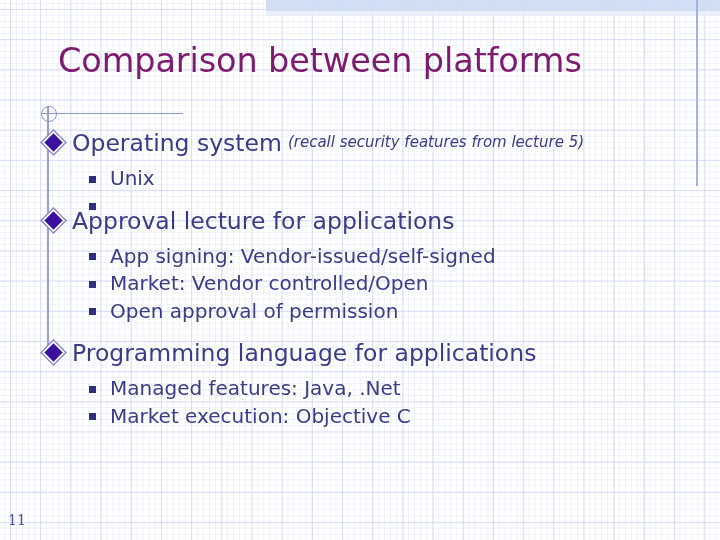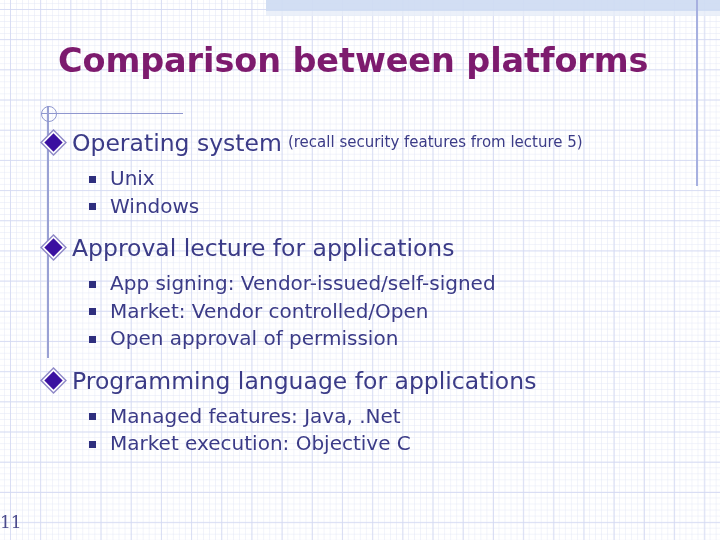--- a/index.html
+++ b/index.html
@@ -83,21 +83,21 @@
 
   
   .title {
     position: absolute;
     left: 58px;
     top: 41px;
     width: 620px;
     color: #7d1b6e;
     font-size: 33.5px;
     line-height: 40px;
-    font-weight: 700;
+    font-weight: 400;
     letter-spacing: -0.1px;
     white-space: nowrap;
   }
 
   
   .deco-circle {
     position: absolute;
     left: 41px;
     top: 106px;
     width: 14px;
@@ -159,20 +159,21 @@
       0 0 0 3.0px #8d87c6;
     pointer-events: none;
   }
 
   .l1-note {
     font-size: 15px;
     color: #3b3b87;
     padding-left: 6px;
     position: relative;
     top: -1px;
+    font-style: italic;
   }
 
   .l2 {
     position: relative;
     color: #3b3b87;
     padding-left: 66px;
     font-size: 20px;
     line-height: 27.5px;
     white-space: nowrap;
   }
@@ -187,24 +188,24 @@
     pointer-events: none;
   }
 
   .grp { margin-bottom: 0px; }
   .gap-small { height: 7px; }
   .gap-med   { height: 13px; }
 
   
   .page-num {
     position: absolute;
-    left: 0;
+    left: 8px;
     top: 512px;
     color: #4a4a8c;
-    font-size: 17px;
+    font-size: 14px;
     font-family: "DejaVu Serif", serif;
   }
 </style>
 </head>
 <body>
 
 <div id="slide">
 
   <div class="bg-grid"></div>
   <div class="bg-wash"></div>
@@ -227,21 +228,20 @@
         <span>Operating system</span>
         <span class="l1-note">(recall security features from lecture 5)</span>
       </div>
       <div class="gap-small"></div>
       <div class="l2">
         <span class="bullet-square"></span>
         <span>Unix</span>
       </div>
       <div class="l2">
         <span class="bullet-square"></span>
-        <span>Windows</span>
       </div>
     </div>
 
     <div class="gap-med"></div>
 
     <div class="grp">
       <div class="l1">
         <span class="bullet-diamond"></span>
         <span>Approval lecture for applications</span>
         <span class="l1-note"></span>

